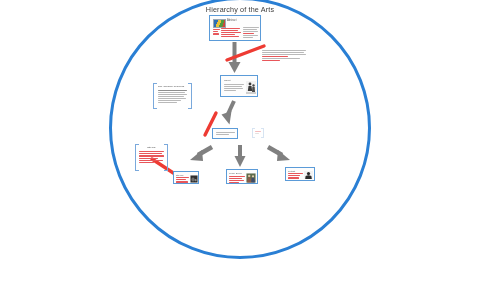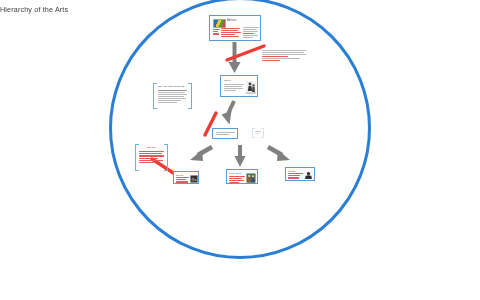--- a/index.html
+++ b/index.html
@@ -25,21 +25,21 @@
     border: 3px solid #2a7fd4;
     border-radius: 50%;
     background: #ffffff;
     box-sizing: border-box;
   }
   #canvas-title {
     position: absolute;
     left: 0;
     top: 5px;
     width: 480px;
-    text-align: left;
+    text-align: center;
     font-size: 7.2px;
     color: #3a3a3a;
     letter-spacing: 0.15px;
     white-space: nowrap;
   }
   .card {
     position: absolute;
     background: #fdfdfd;
     border: 1px solid #5b9bd8;
     box-sizing: border-box;

